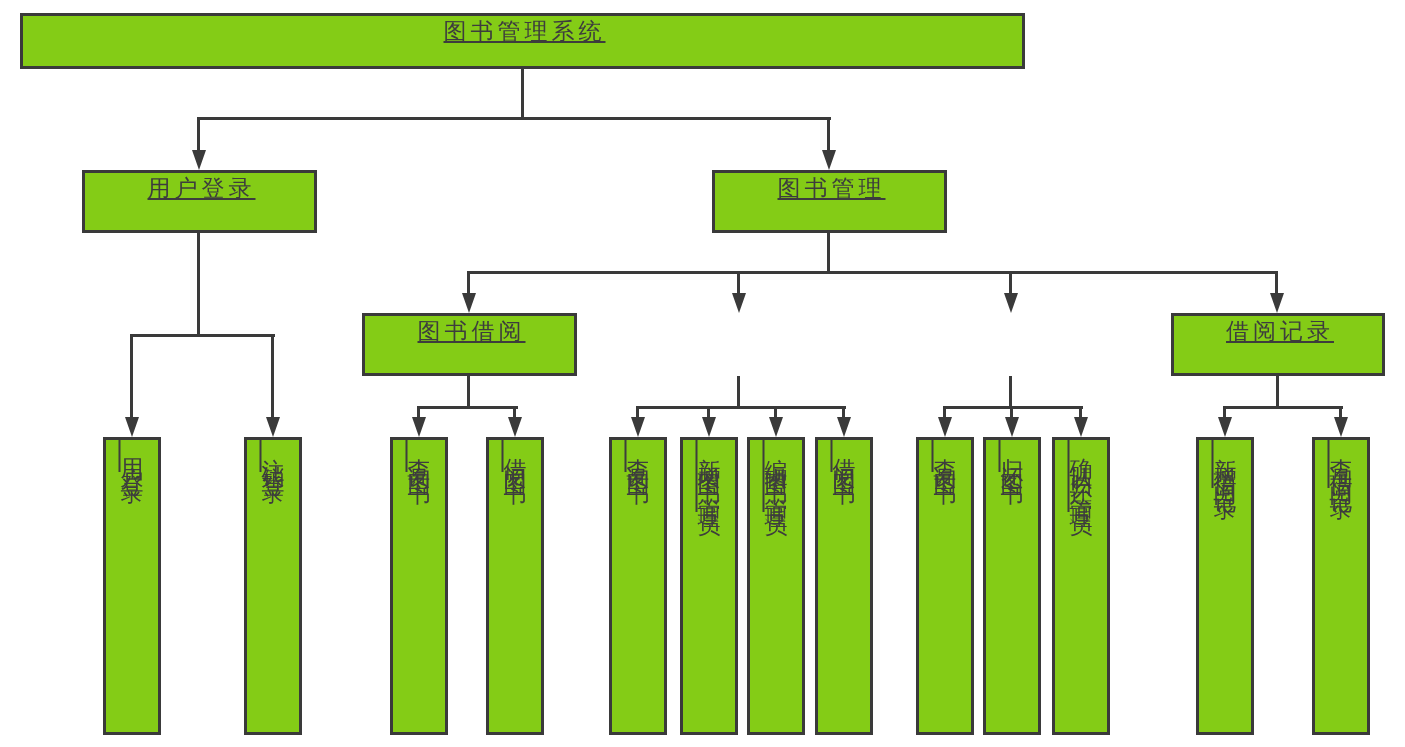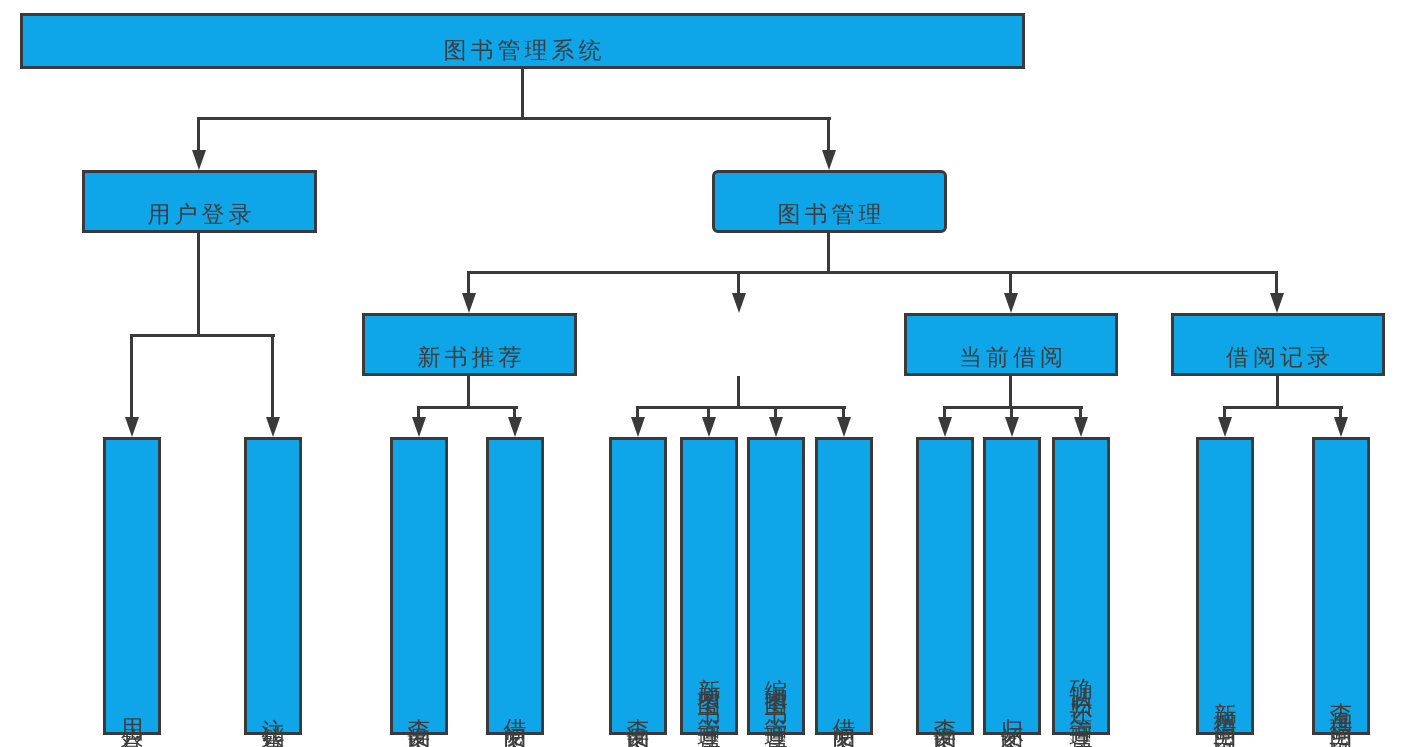--- a/index.html
+++ b/index.html
@@ -13,23 +13,24 @@
     position:relative;
     width:1405px;height:747px;
     background:var(--background);
     font-family:"Liberation Sans","DejaVu Sans",sans-serif;
     overflow:hidden;
   }
   .node{
     position:absolute;
     box-sizing:border-box;
     border:3px solid var(--line);
-    background:#0ea5e9;
-    display:flex;align-items:flex-end;justify-content:center;
+    background:#84cc16;
+    display:flex;align-items:flex-start;justify-content:center;
     color:var(--text);
+    text-decoration:underline;
   }
   .hlbl{
     font-size:23px;
     letter-spacing:4px;
     text-indent:4px;
     white-space:nowrap;
   }
   .vlbl{
     writing-mode:vertical-rl;
     text-orientation:mixed;
@@ -61,29 +62,26 @@
 
 <div class="canvas">
 
   <div class="node" style="left:20px;top:13px;width:1005px;height:56px;">
     <span class="hlbl">图书管理系统</span>
   </div>
 
   <div class="node" style="left:82px;top:170px;width:235px;height:63px;">
     <span class="hlbl">用户登录</span>
   </div>
-  <div class="node" style="left:712px;top:170px;width:235px;height:63px;border-radius:6px;">
+  <div class="node" style="left:712px;top:170px;width:235px;height:63px;">
     <span class="hlbl">图书管理</span>
   </div>
 
   <div class="node" style="left:362px;top:313px;width:215px;height:63px;">
-    <span class="hlbl">新书推荐</span>
-  </div>
-  <div class="node" style="left:904px;top:313px;width:214px;height:63px;">
-    <span class="hlbl">当前借阅</span>
+    <span class="hlbl">图书借阅</span>
   </div>
   <div class="node" style="left:1171px;top:313px;width:214px;height:63px;">
     <span class="hlbl">借阅记录</span>
   </div>
 
   <div class="node" style="left:103px;top:437px;width:58px;height:298px;">
     <span class="vlbl">用户登录</span>
   </div>
   <div class="node" style="left:244px;top:437px;width:58px;height:298px;">
     <span class="vlbl">注销登录</span>

